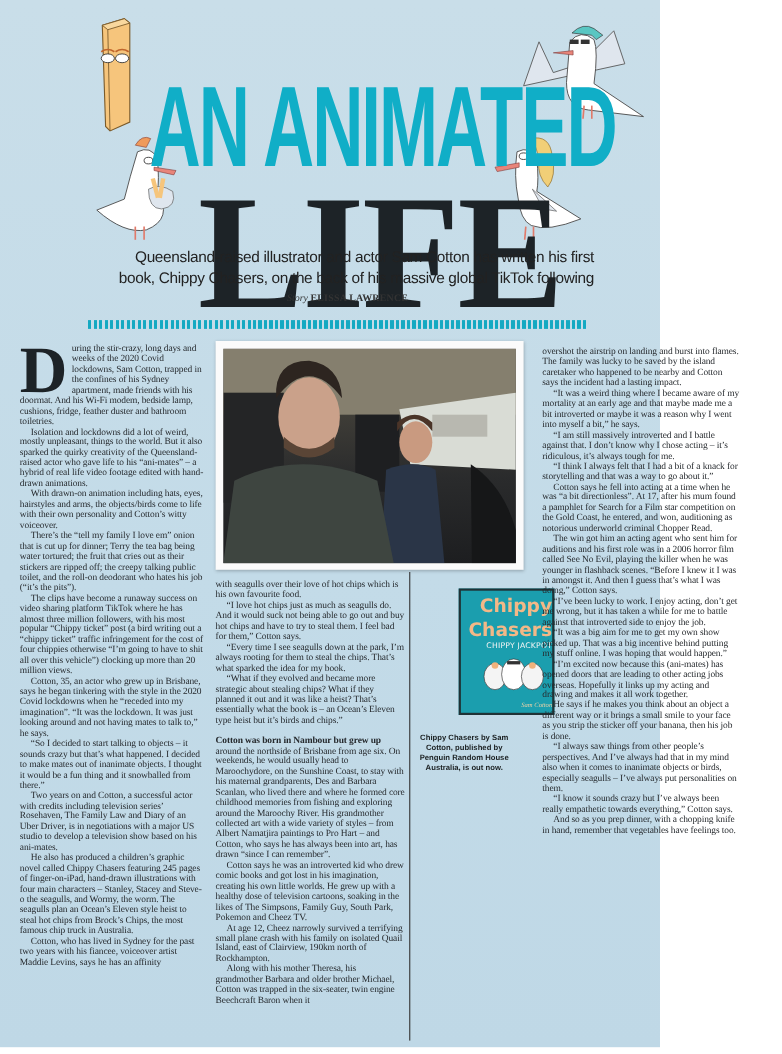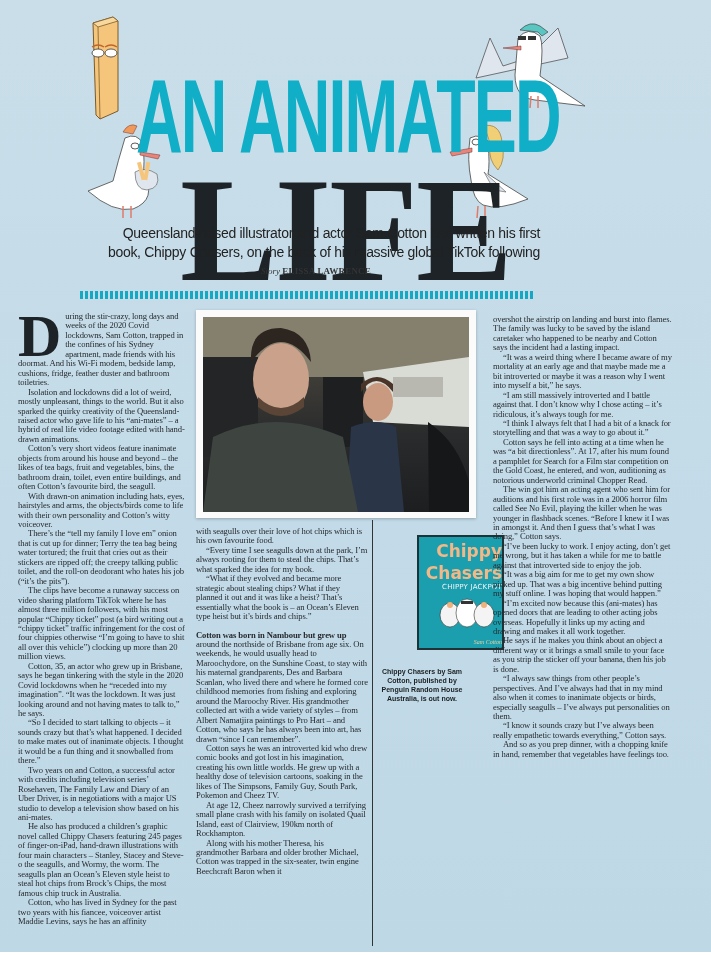--- a/index.html
+++ b/index.html
@@ -1,19 +1,19 @@
 <!DOCTYPE html>
 <html><head>
 <meta charset="utf-8">
 <style>
   * { box-sizing: border-box; margin: 0; padding: 0; }
   html, body { width: 711px; height: 958px; background: #ffffff; overflow: hidden; }
   body { position: relative; font-family: "Liberation Serif", "DejaVu Serif", serif; color: #2a2a2a; }
   .page {
-    position: absolute; left: 0; top: 0; width: 711px; height: 952px;
+    position: absolute; left: 0; top: 0; width: 600px; height: 952px;
     background: linear-gradient(180deg, #c9dee9 0%, #c3dbe8 55%, #bfd8e6 100%);
   }
   .title-top {
     position: absolute; left: 136px; top: 64px; width: 346px;
     font-family: "Liberation Sans", "DejaVu Sans", sans-serif; font-weight: 700;
     font-size: 104px; line-height: 104px; color: #10aec7; letter-spacing: -3px;
     transform: scaleX(0.62); transform-origin: left top; white-space: nowrap;
   }
   .title-bottom {
     position: absolute; left: 180px; top: 168px;
@@ -135,21 +135,20 @@
   <div class="byline">
     <span class="lbl">Story</span>
     <span class="name">ELISSA LAWRENCE</span>
   </div>
 
   <div class="stripe"></div>
 
   <div class="col col1">
     <p class="noind"><span class="dropcap">D</span><span>uring the stir-crazy, long days and weeks of the 2020 Covid lockdowns, Sam Cotton, trapped in the confines of his Sydney apartment, made friends with his doormat. And his Wi-Fi modem, bedside lamp, cushions, fridge, feather duster and bathroom toiletries.</span></p>
     <p>Isolation and lockdowns did a lot of weird, mostly unpleasant, things to the world. But it also sparked the quirky creativity of the Queensland-raised actor who gave life to his “ani-mates” – a hybrid of real life video footage edited with hand-drawn animations.</p>
-    <p>Cotton’s very short videos feature inanimate objects from around his house and beyond – the likes of tea bags, fruit and vegetables, bins, the bathroom drain, toilet, even entire buildings, and often Cotton’s favourite bird, the seagull.</p>
     <p>With drawn-on animation including hats, eyes, hairstyles and arms, the objects/birds come to life with their own personality and Cotton’s witty voiceover.</p>
     <p>There’s the “tell my family I love em” onion that is cut up for dinner; Terry the tea bag being water tortured; the fruit that cries out as their stickers are ripped off; the creepy talking public toilet, and the roll-on deodorant who hates his job (“it’s the pits”).</p>
     <p>The clips have become a runaway success on video sharing platform TikTok where he has almost three million followers, with his most popular “Chippy ticket” post (a bird writing out a “chippy ticket” traffic infringement for the cost of four chippies otherwise “I’m going to have to shit all over this vehicle”) clocking up more than 20 million views.</p>
     <p>Cotton, 35, an actor who grew up in Brisbane, says he began tinkering with the style in the 2020 Covid lockdowns when he “receded into my imagination”. “It was the lockdown. It was just looking around and not having mates to talk to,” he says.</p>
     <p>“So I decided to start talking to objects – it sounds crazy but that’s what happened. I decided to make mates out of inanimate objects. I thought it would be a fun thing and it snowballed from there.”</p>
     <p>Two years on and Cotton, a successful actor with credits including television series’ Rosehaven, The Family Law and Diary of an Uber Driver, is in negotiations with a major US studio to develop a television show based on his ani-mates.</p>
     <p>He also has produced a children’s graphic novel called Chippy Chasers featuring 245 pages of finger-on-iPad, hand-drawn illustrations with four main characters – Stanley, Stacey and Steve-o the seagulls, and Wormy, the worm. The seagulls plan an Ocean’s Eleven style heist to steal hot chips from Brock’s Chips, the most famous chip truck in Australia.</p>
     <p>Cotton, who has lived in Sydney for the past two years with his fiancee, voiceover artist Maddie Levins, says he has an affinity</p>
   </div>
 
@@ -168,20 +167,21 @@
         <path d="M48,45 q30,-40 60,0 q-2,-30 -30,-34 q-32,0 -30,34 z" fill="#2d2520"></path>
         <path d="M55,80 q23,22 46,0 l0,10 q-23,18 -46,0 z" fill="#5a4536"></path>
         <path d="M10,120 q60,-30 130,0 l15,75 -155,0 z" fill="#3e4540"></path>
         <path d="M225,105 q30,20 41,60 l0,30 -40,0 z" fill="#161718"></path>
       </svg>
     </div>
   </div>
 
   <div class="col col2">
     <p class="noind">with seagulls over their love of hot chips which is his own favourite food.</p>
+    <p>“I love hot chips just as much as seagulls do. And it would suck not being able to go out and buy hot chips and have to try to steal them. I feel bad for them,” Cotton says.</p>
     <p>“Every time I see seagulls down at the park, I’m always rooting for them to steal the chips. That’s what sparked the idea for my book.</p>
     <p>“What if they evolved and became more strategic about stealing chips? What if they planned it out and it was like a heist? That’s essentially what the book is – an Ocean’s Eleven type heist but it’s birds and chips.”</p>
     <p class="noind gap"><b>Cotton was born in Nambour but grew up</b><span> around the northside of Brisbane from age six. On weekends, he would usually head to Maroochydore, on the Sunshine Coast, to stay with his maternal grandparents, Des and Barbara Scanlan, who lived there and where he formed core childhood memories from fishing and exploring around the Maroochy River. His grandmother collected art with a wide variety of styles – from Albert Namatjira paintings to Pro Hart – and Cotton, who says he has always been into art, has drawn “since I can remember”.</span></p>
     <p>Cotton says he was an introverted kid who drew comic books and got lost in his imagination, creating his own little worlds. He grew up with a healthy dose of television cartoons, soaking in the likes of The Simpsons, Family Guy, South Park, Pokemon and Cheez TV.</p>
     <p>At age 12, Cheez narrowly survived a terrifying small plane crash with his family on isolated Quail Island, east of Clairview, 190km north of Rockhampton.</p>
     <p>Along with his mother Theresa, his grandmother Barbara and older brother Michael, Cotton was trapped in the six-seater, twin engine Beechcraft Baron when it</p>
   </div>
 
   <div class="rule"></div>
 

